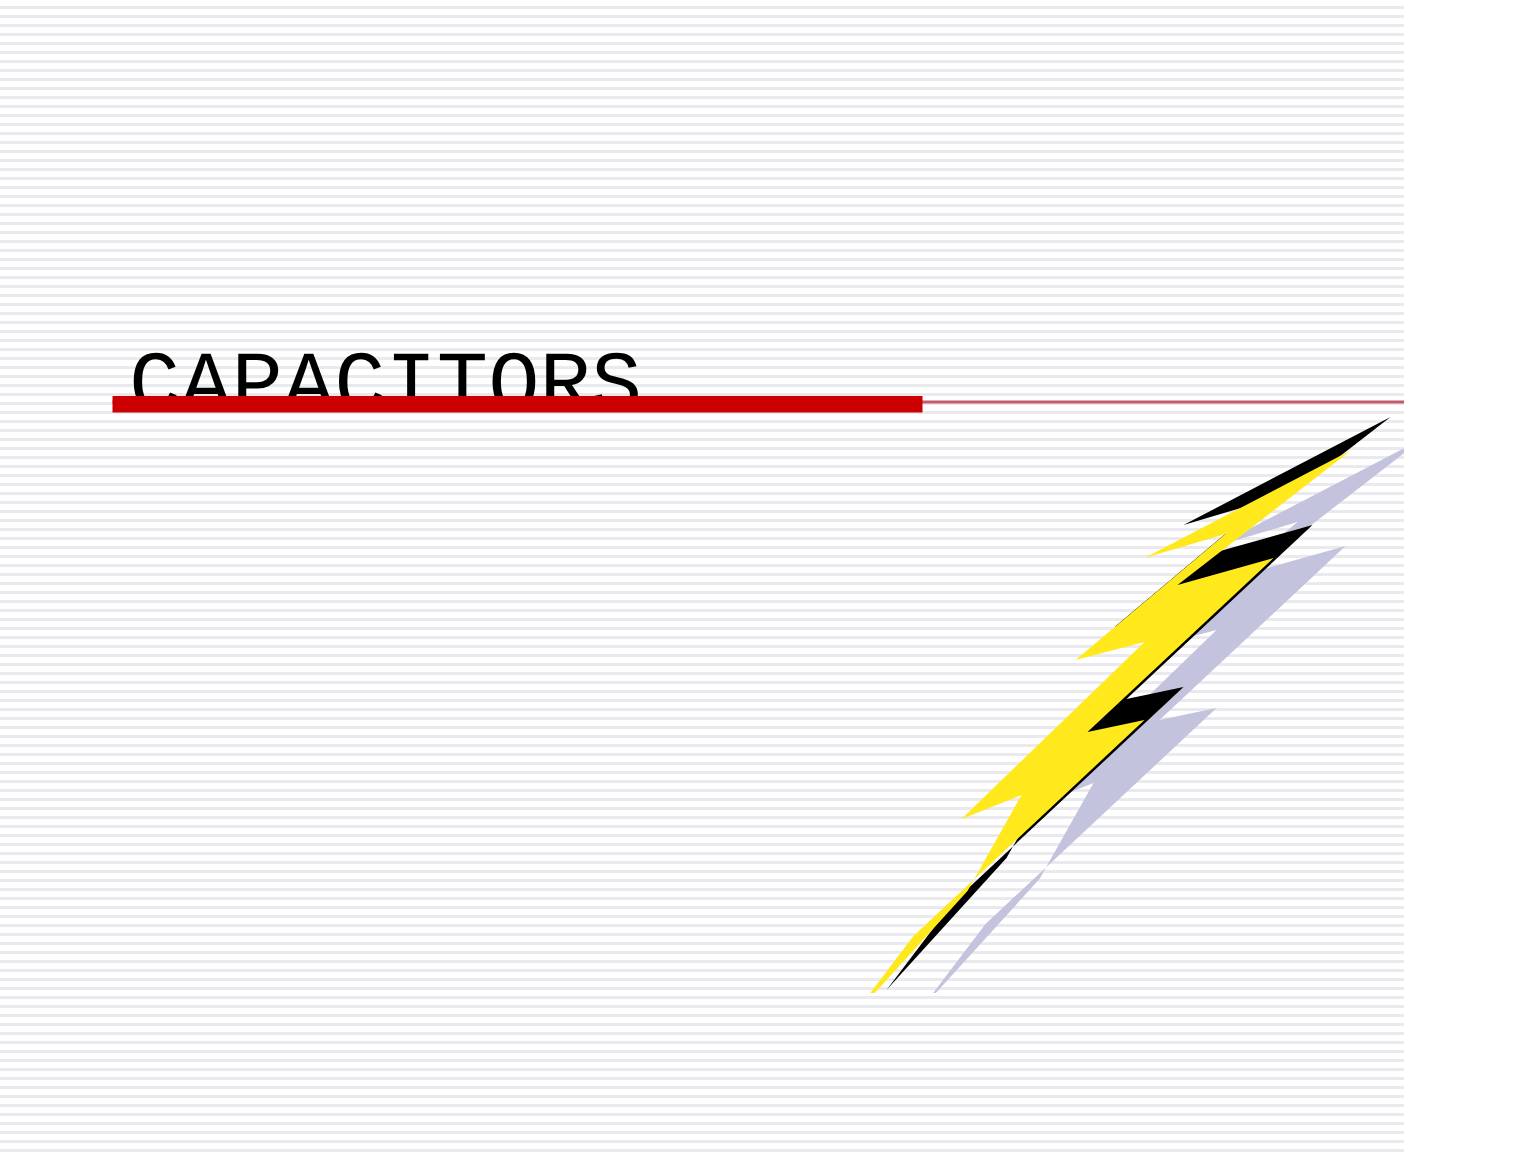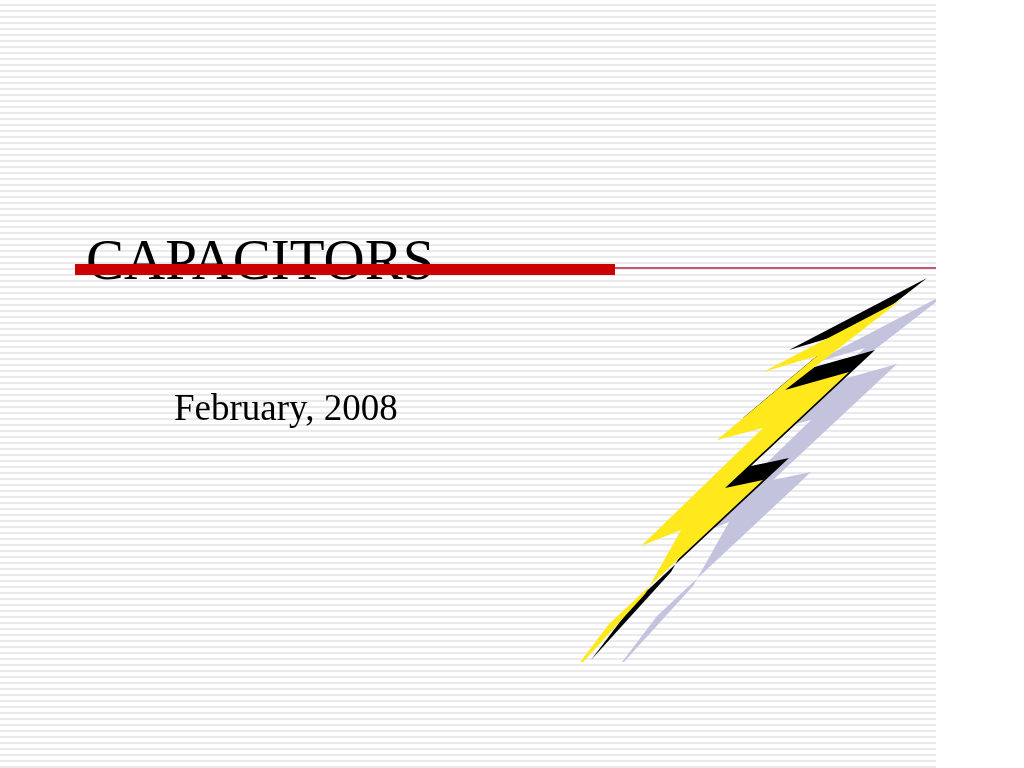--- a/index.html
+++ b/index.html
@@ -15,21 +15,21 @@
     overflow: hidden;
     background-color: #ffffff;
     
     background-image: repeating-linear-gradient(
       to bottom,
       #ffffff 0px,
       #ffffff 4px,
       #e9e9ee 4px,
       #e9e9ee 6px
     );
-    font-family: Liberation Serif, serif;
+    font-family: Liberation Mono, monospace;
   }
 
   
   .title {
     position: absolute;
     left: 86px;
     top: 192px;
     font-size: 57px;
     line-height: 1.05;
     font-weight: 400;
@@ -94,21 +94,20 @@
 
 <div class="slide">
 
   <h1 class="title">CAPACITORS</h1>
 
   <div class="rule-wrap">
     <div class="rule-thin"></div>
     <div class="rule-thick"></div>
   </div>
 
-  <div class="subtitle">February, 2008</div>
 
   <div class="bolt">
     <svg viewBox="0 0 380 390" xmlns="http://www.w3.org/2000/svg" aria-hidden="true">
 
       <g transform="translate(22,14)">
         <path d="M 352 6
                  L 236 96
                  L 300 78
                  L 176 194
                  L 214 186

